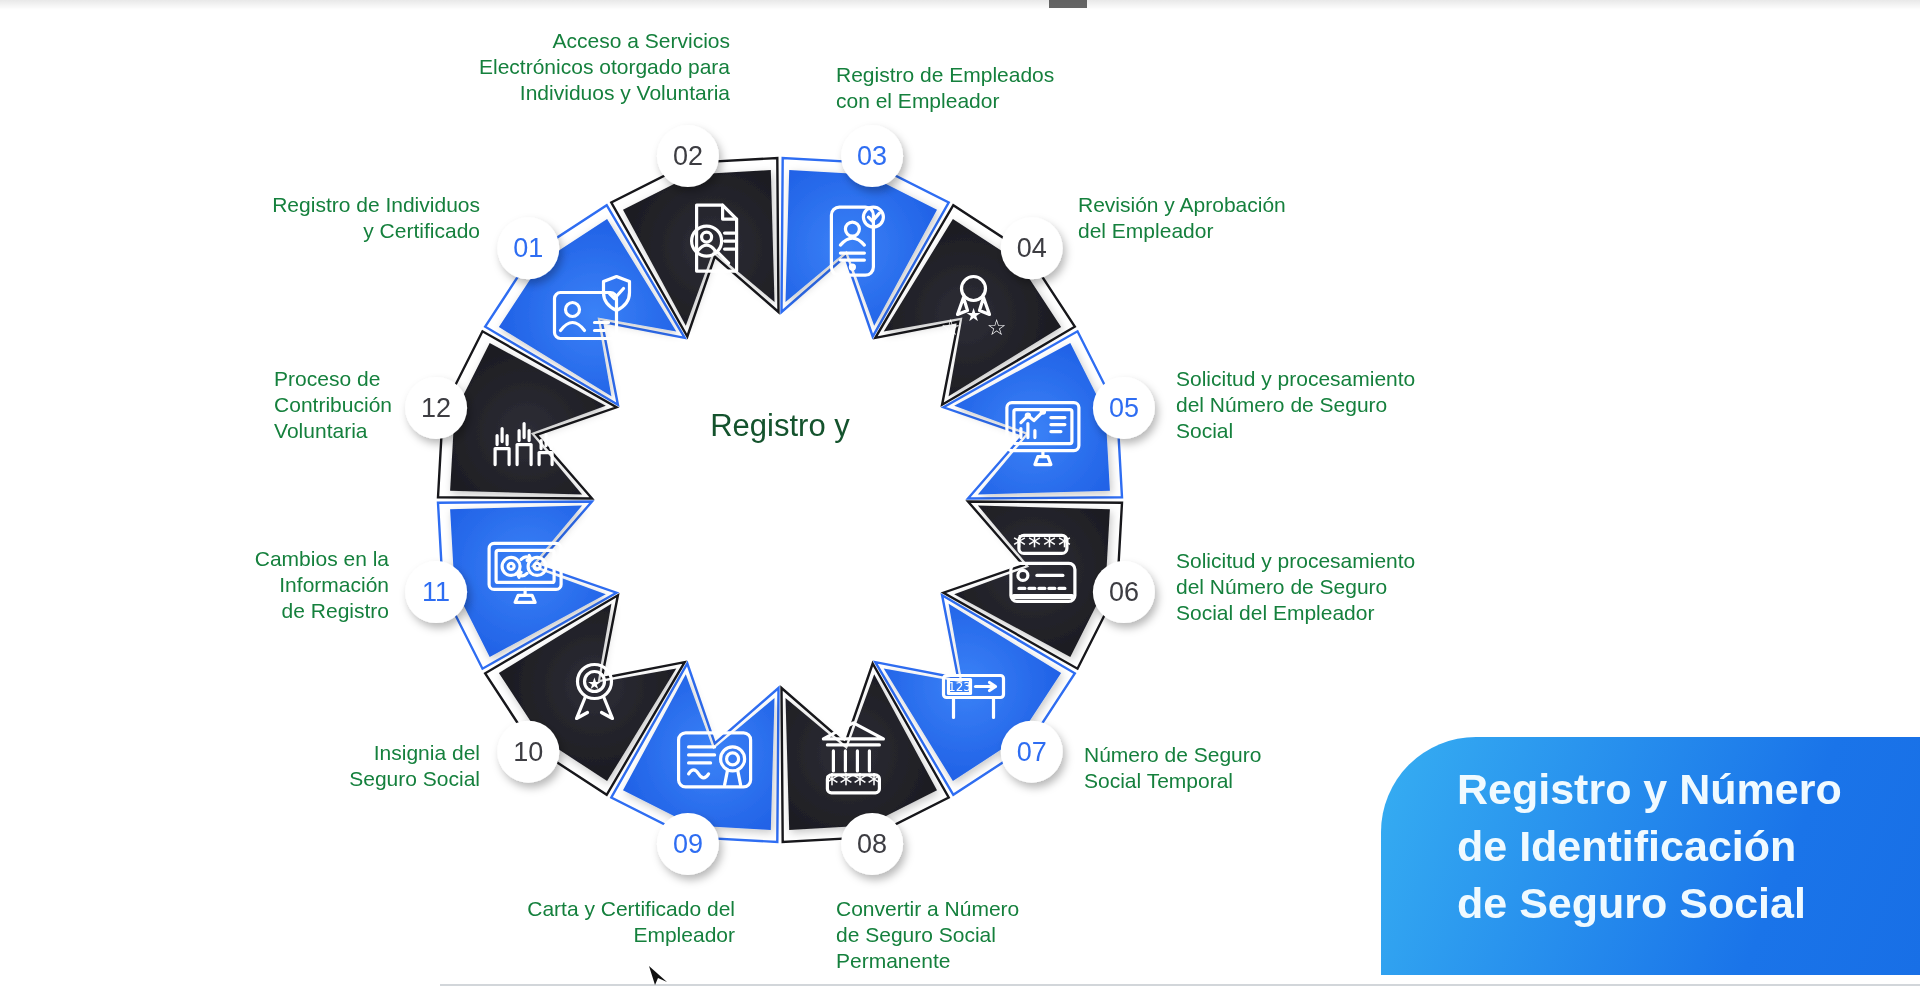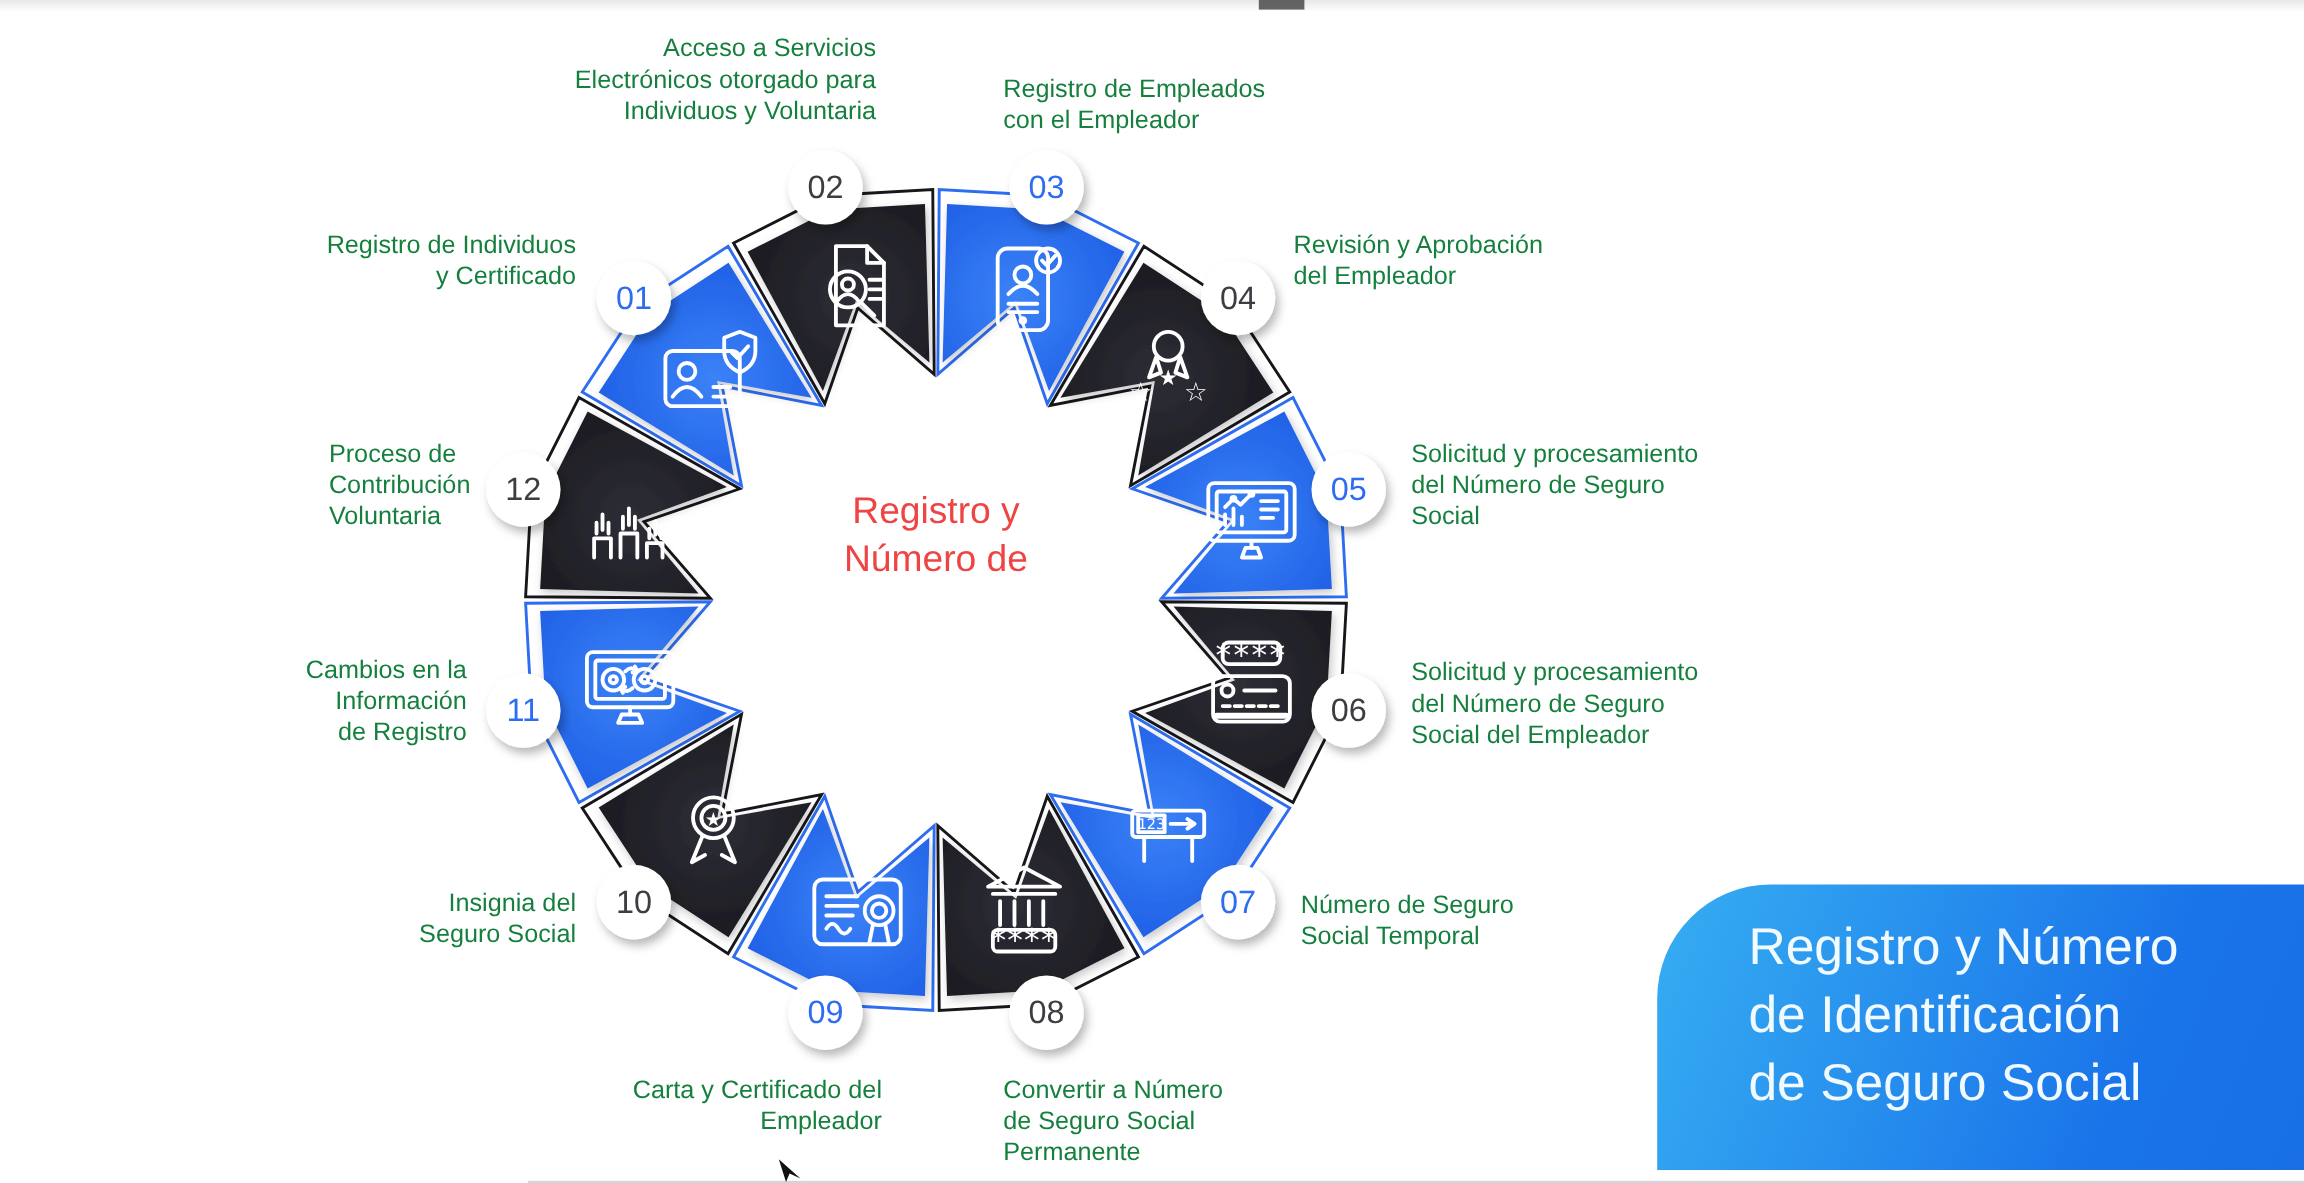--- a/index.html
+++ b/index.html
@@ -7,34 +7,34 @@
     width:1920px;height:986px;position:relative;overflow:hidden;
     background:#ffffff;
     font-family:"Liberation Sans", sans-serif;
   }
   .top-fade{position:absolute;left:0;top:0;width:1920px;height:10px;
     background:linear-gradient(to bottom, rgba(0,0,0,0.09), rgba(0,0,0,0));pointer-events:none;}
   .artifact-bar{position:absolute;top:0;left:1049px;width:38px;height:8px;background:#4a4a4a;opacity:.85;}
   #ring-svg{position:absolute;left:0;top:0;}
   .center-text{
     position:absolute;left:600px;top:406px;width:360px;
-    text-align:center;color:#ef4444;font-size:31px;line-height:40px;font-weight:400;
+    text-align:center;color:#14532d;font-size:31px;line-height:40px;font-weight:400;
   }
   .center-text span{display:block;}
   .seg-label{
     position:absolute;color:#15803d;font-size:21px;line-height:26px;white-space:nowrap;
   }
   .seg-label span{display:block;}
   .footer-card{
     position:absolute;left:1381px;top:737px;right:0;height:238px;
     border-top-left-radius:95px;
     background:linear-gradient(112deg, #36aef2 0%, #1a74e9 72%, #186fe6 100%);
     box-sizing:border-box;padding:24px 10px 0 76px;
   }
-  .footer-card .line{display:block;color:#f0faff;font-size:43px;line-height:57px;font-weight:400;}
+  .footer-card .line{display:block;color:#f0faff;font-size:43px;line-height:57px;font-weight:700;}
   .bottom-hairline{position:absolute;left:440px;right:0;bottom:0;height:2px;background:#cdd2d6;opacity:.9;}
   .mouse-cursor{position:absolute;left:648px;top:966px;}
 </style>
 </head>
 <body>
 
 <div class="top-fade"></div>
 <div class="artifact-bar"></div>
 
 <svg id="ring-svg" width="1920" height="986" viewBox="0 0 1920 986">
@@ -267,21 +267,20 @@
       <path d="M64,62 v-8 M69,59 v-11 M74,62 v-8"></path>
     </g>
     <g filter="url(#bsh)">
       <circle cx="436.1" cy="407.9" r="31" fill="#ffffff"></circle>
       <text x="436.1" y="416.9" text-anchor="middle" font-family="Liberation Sans, sans-serif" font-size="27" fill="#3c3c42">12</text>
     </g>
   </svg>
 
 <div class="center-text">
   <span>Registro y</span>
-  <span>Número de</span>
 </div>
 
 <div id="labels">
     <div class="seg-label" style="top: 192px; right: 1440px; text-align: right;">
       <span>Registro de Individuos</span>
       <span>y Certificado</span>
     </div>
     <div class="seg-label" style="top: 28px; right: 1190px; text-align: right;">
       <span>Acceso a Servicios</span>
       <span>Electrónicos otorgado para</span>

